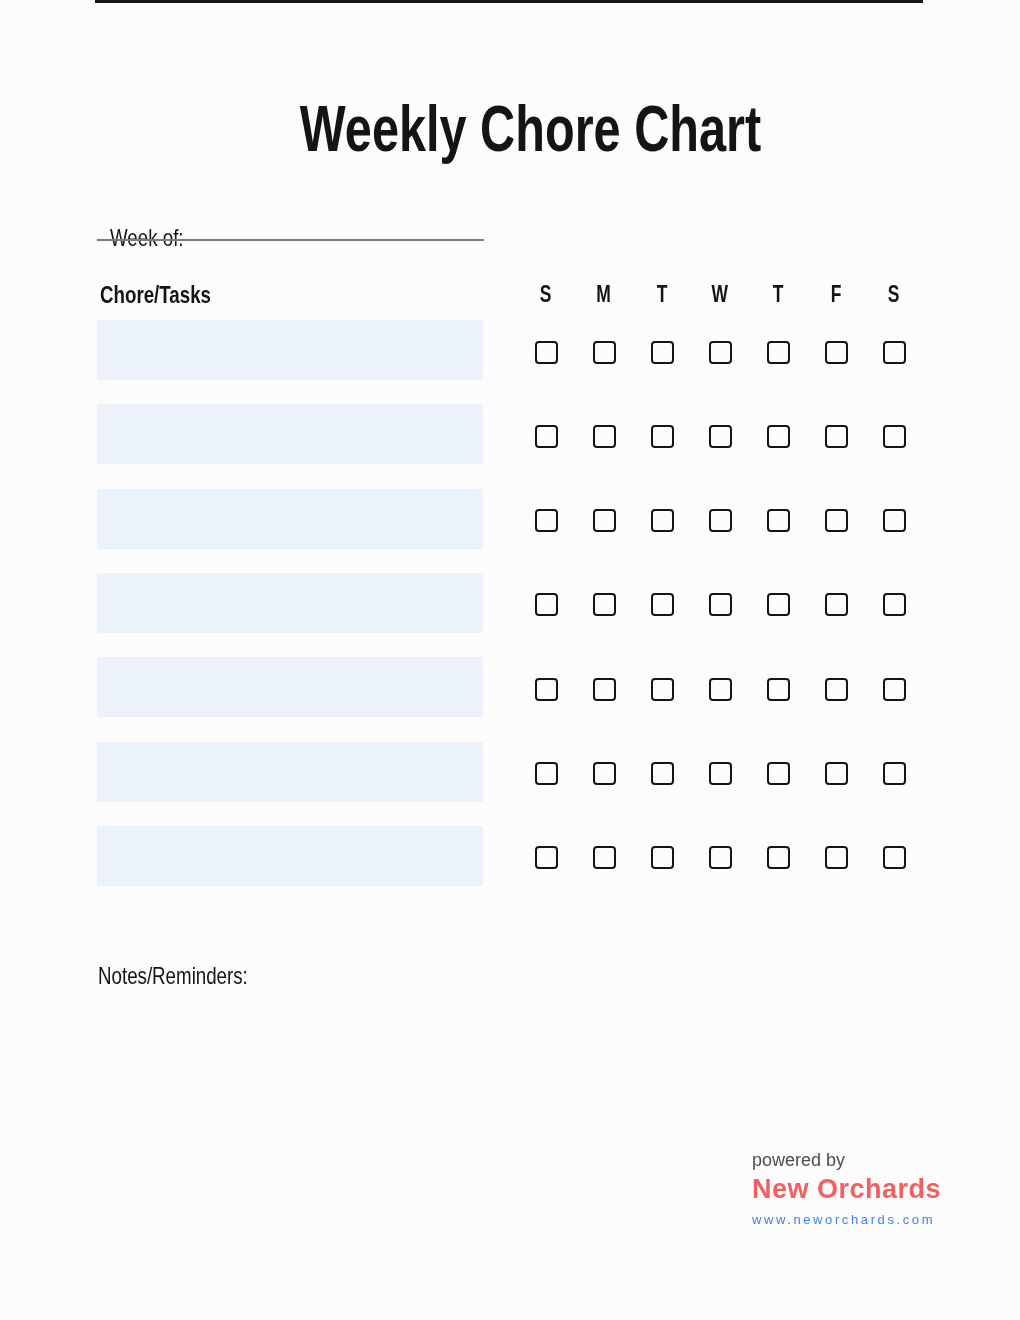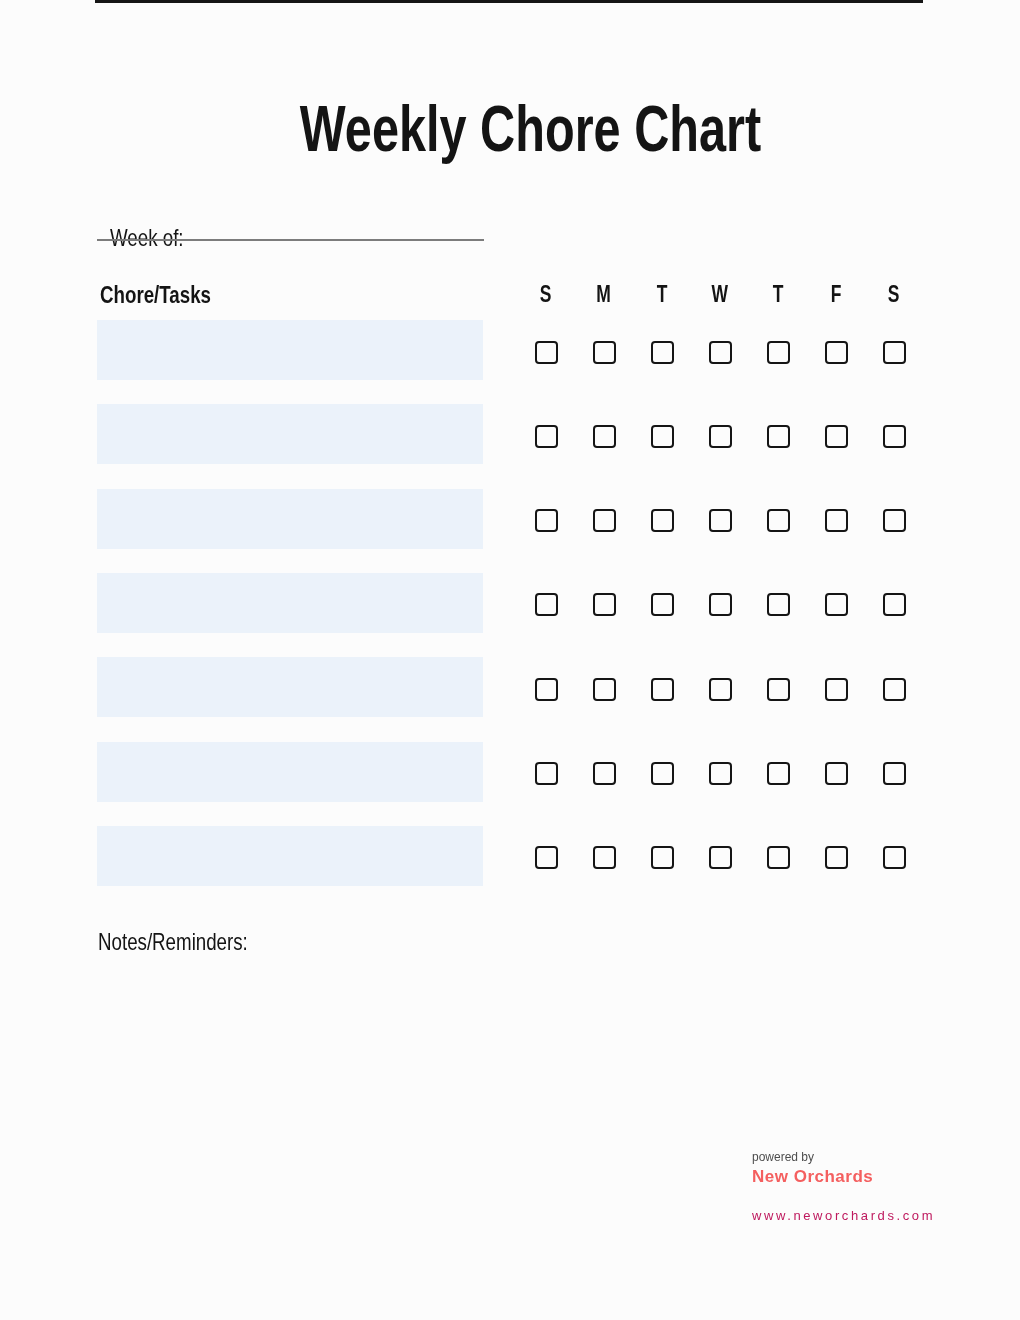--- a/index.html
+++ b/index.html
@@ -30,31 +30,31 @@
   .checks {
     position:absolute; left:517px; top:0; width:406px; height:60px;
     display:flex; align-items:center; padding-top:4px; box-sizing:border-box;
   }
   .check-cell { width:58px; display:flex; justify-content:center; }
   .checkbox {
     width:19px; height:19px; border:2.5px solid #151515; border-radius:4px;
     background:transparent; font-size:15px; line-height:19px; text-align:center;
   }
 
-  .notes-label { position:absolute; left:98px; top:928px; font-size:24px; font-weight:400; }
+  .notes-label { position:absolute; left:98px; top:962px; font-size:24px; font-weight:400; }
   .notes-line  { position:absolute; left:95px; width:828px; height:3px; background:#161616; }
   .notes-line:nth-of-type(1) { top:1013px; }
   .notes-line:nth-of-type(2) { top:1055px; }
   .notes-line:nth-of-type(3) { top:1097px; }
   .notes-line:nth-of-type(4) { top:1139px; }
 
   .footer { position:absolute; left:752px; top:1150px; }
-  .powered { font-size:12px; color:#4d4d4d; }
-  .brand   { font-size:17px; font-weight:bold; color:#f45f5f; margin-top:3px; letter-spacing:0.5px; }
-  .website { font-size:13px; color:#be185d; letter-spacing:2.6px; margin-top:21px; }
+  .powered { font-size:18px; color:#4d4d4d; }
+  .brand   { font-size:27px; font-weight:bold; color:#f45f5f; margin-top:3px; letter-spacing:0.5px; }
+  .website { font-size:13px; color:#3b82f6; letter-spacing:2.6px; margin-top:7px; }
 </style>
 </head>
 <body style="background: rgb(252, 252, 252);">
 
 <div class="page">
 
   <h1 class="title"><span class="squeeze">Weekly Chore Chart</span></h1>
 
   <div class="weekof-label"><span class="squeeze-l">Week of:</span></div>
   <div class="weekof-line"></div>

